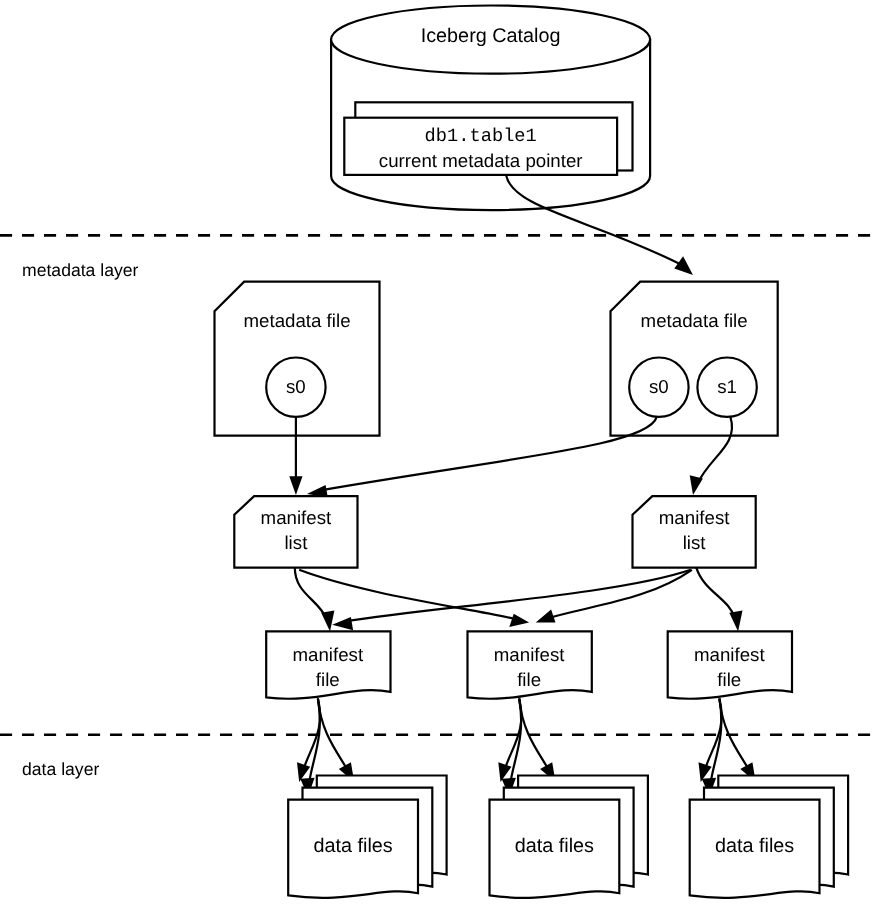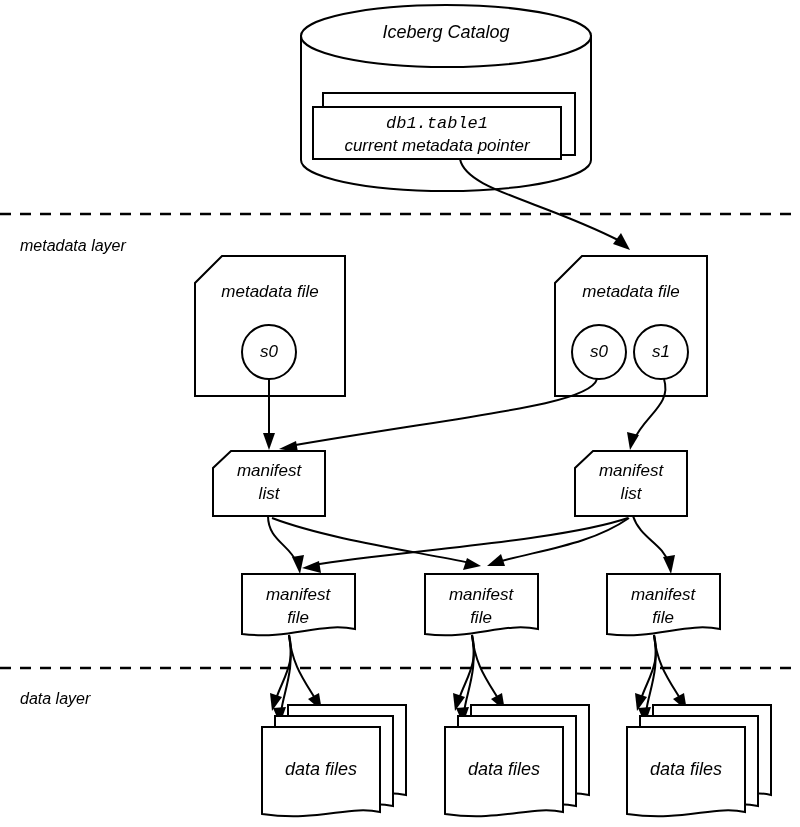--- a/index.html
+++ b/index.html
@@ -10,21 +10,20 @@
   body {
     width: 800px;
     height: 827px;
     font-family: "Liberation Sans", sans-serif;
     overflow: hidden;
   }
   #diagram-root {
     position: relative;
     width: 800px;
     height: 806px;
-    font-style: italic;
   }
   svg.canvas {
     position: absolute;
     top: 0;
     left: 0;
     width: 800px;
     height: 827px;
   }
   .shape-stroke {
     fill: #ffffff;

